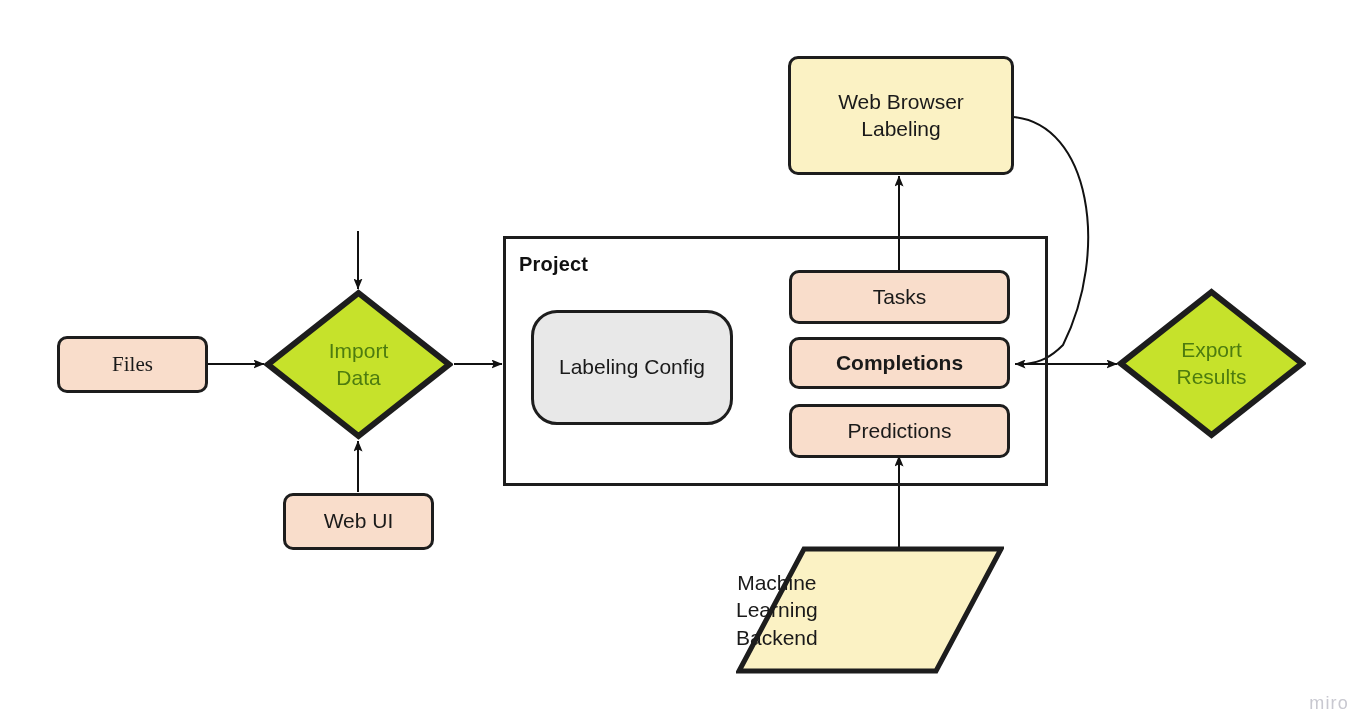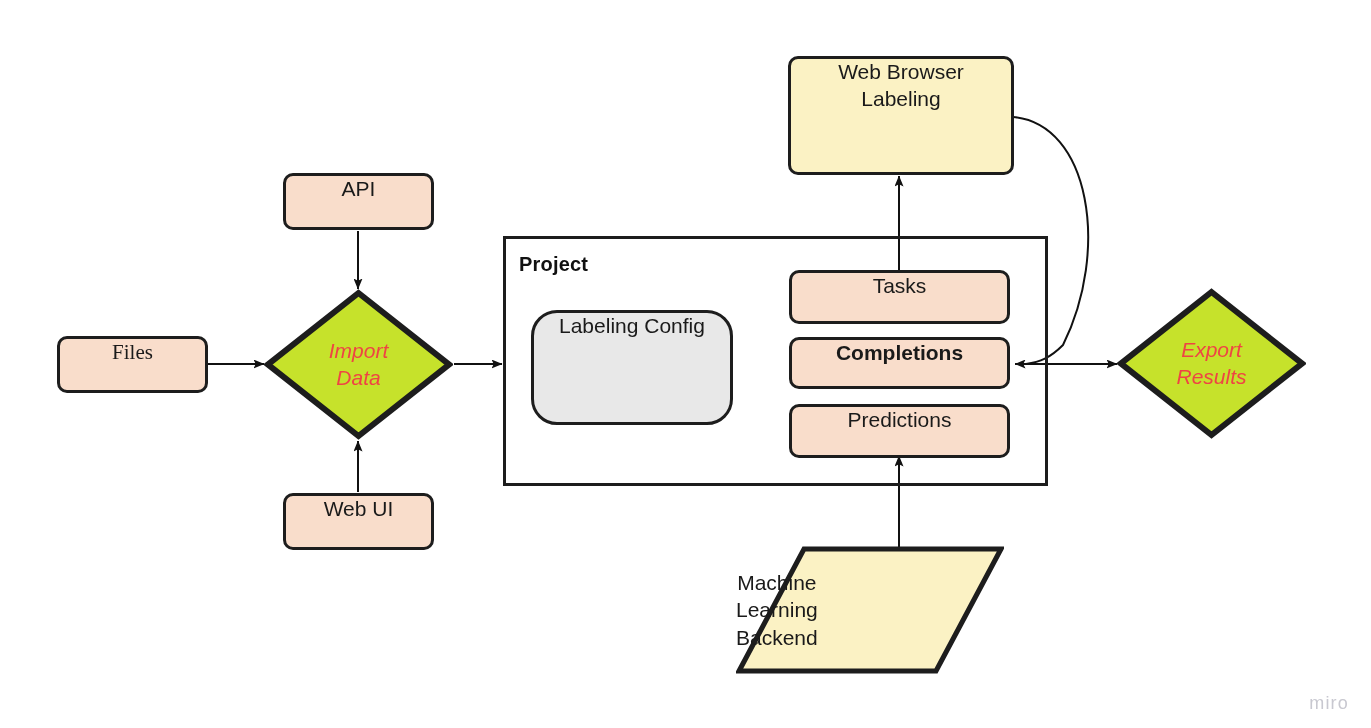--- a/index.html
+++ b/index.html
@@ -23,20 +23,21 @@
     left: 0;
     top: 0;
     width: 1371px;
     height: 728px;
     pointer-events: none;
   }
   .node {
     position: absolute;
     box-sizing: border-box;
     display: flex;
+    align-items: center;
     justify-content: center;
     text-align: center;
     color: #1a1a1a;
     line-height: 1.28;
     white-space: pre-line;
   }
   .rounded-box {
     border: 3px solid #1d1d1d;
     border-radius: 10px;
     font-size: 21px;
@@ -57,25 +58,24 @@
   }
   .diamond-shape {
     position: absolute;
     left: 0; top: 0;
     width: 100%; height: 100%;
   }
   .diamond-label {
     position: relative;
     z-index: 2;
     font-size: 21px;
-    color: #ef4444;
+    color: #4d7c0f;
     text-align: center;
     line-height: 1.28;
     white-space: pre-line;
-    font-style: italic;
   }
   .para-wrap {
     position: absolute;
     display: flex;
     align-items: center;
     justify-content: flex-start;
   }
   .para-shape {
     position: absolute;
     left: 0; top: 0;
@@ -151,23 +151,20 @@
     <line x1="899" y1="549" x2="899" y2="456" stroke="#111111" stroke-width="2" marker-end="url(#arrowhead)"></line>
   </svg>
 
   <div id="project-container"></div>
   <div id="project-title">Project</div>
 
   <div class="node rounded-box peach" style="left:57px; top:336px; width:151px; height:57px;font-family:Liberation Serif, serif;">
     <span>Files</span>
   </div>
 
-  <div class="node rounded-box peach" style="left:283px; top:173px; width:151px; height:57px;">
-    <span>API</span>
-  </div>
 
   <div class="node rounded-box peach" style="left:283px; top:493px; width:151px; height:57px;">
     <span>Web UI</span>
   </div>
 
   <div class="diamond-wrap" style="left:264px; top:289px; width:189px; height:151px;">
     <svg class="diamond-shape" viewBox="0 0 189 151" preserveAspectRatio="none">
       <polygon points="94.5,4 185,75.5 94.5,147 4,75.5" fill="#c6e22b" stroke="#1d1d1d" stroke-width="6" stroke-linejoin="miter"></polygon>
     </svg>
     <span class="diamond-label">Import

